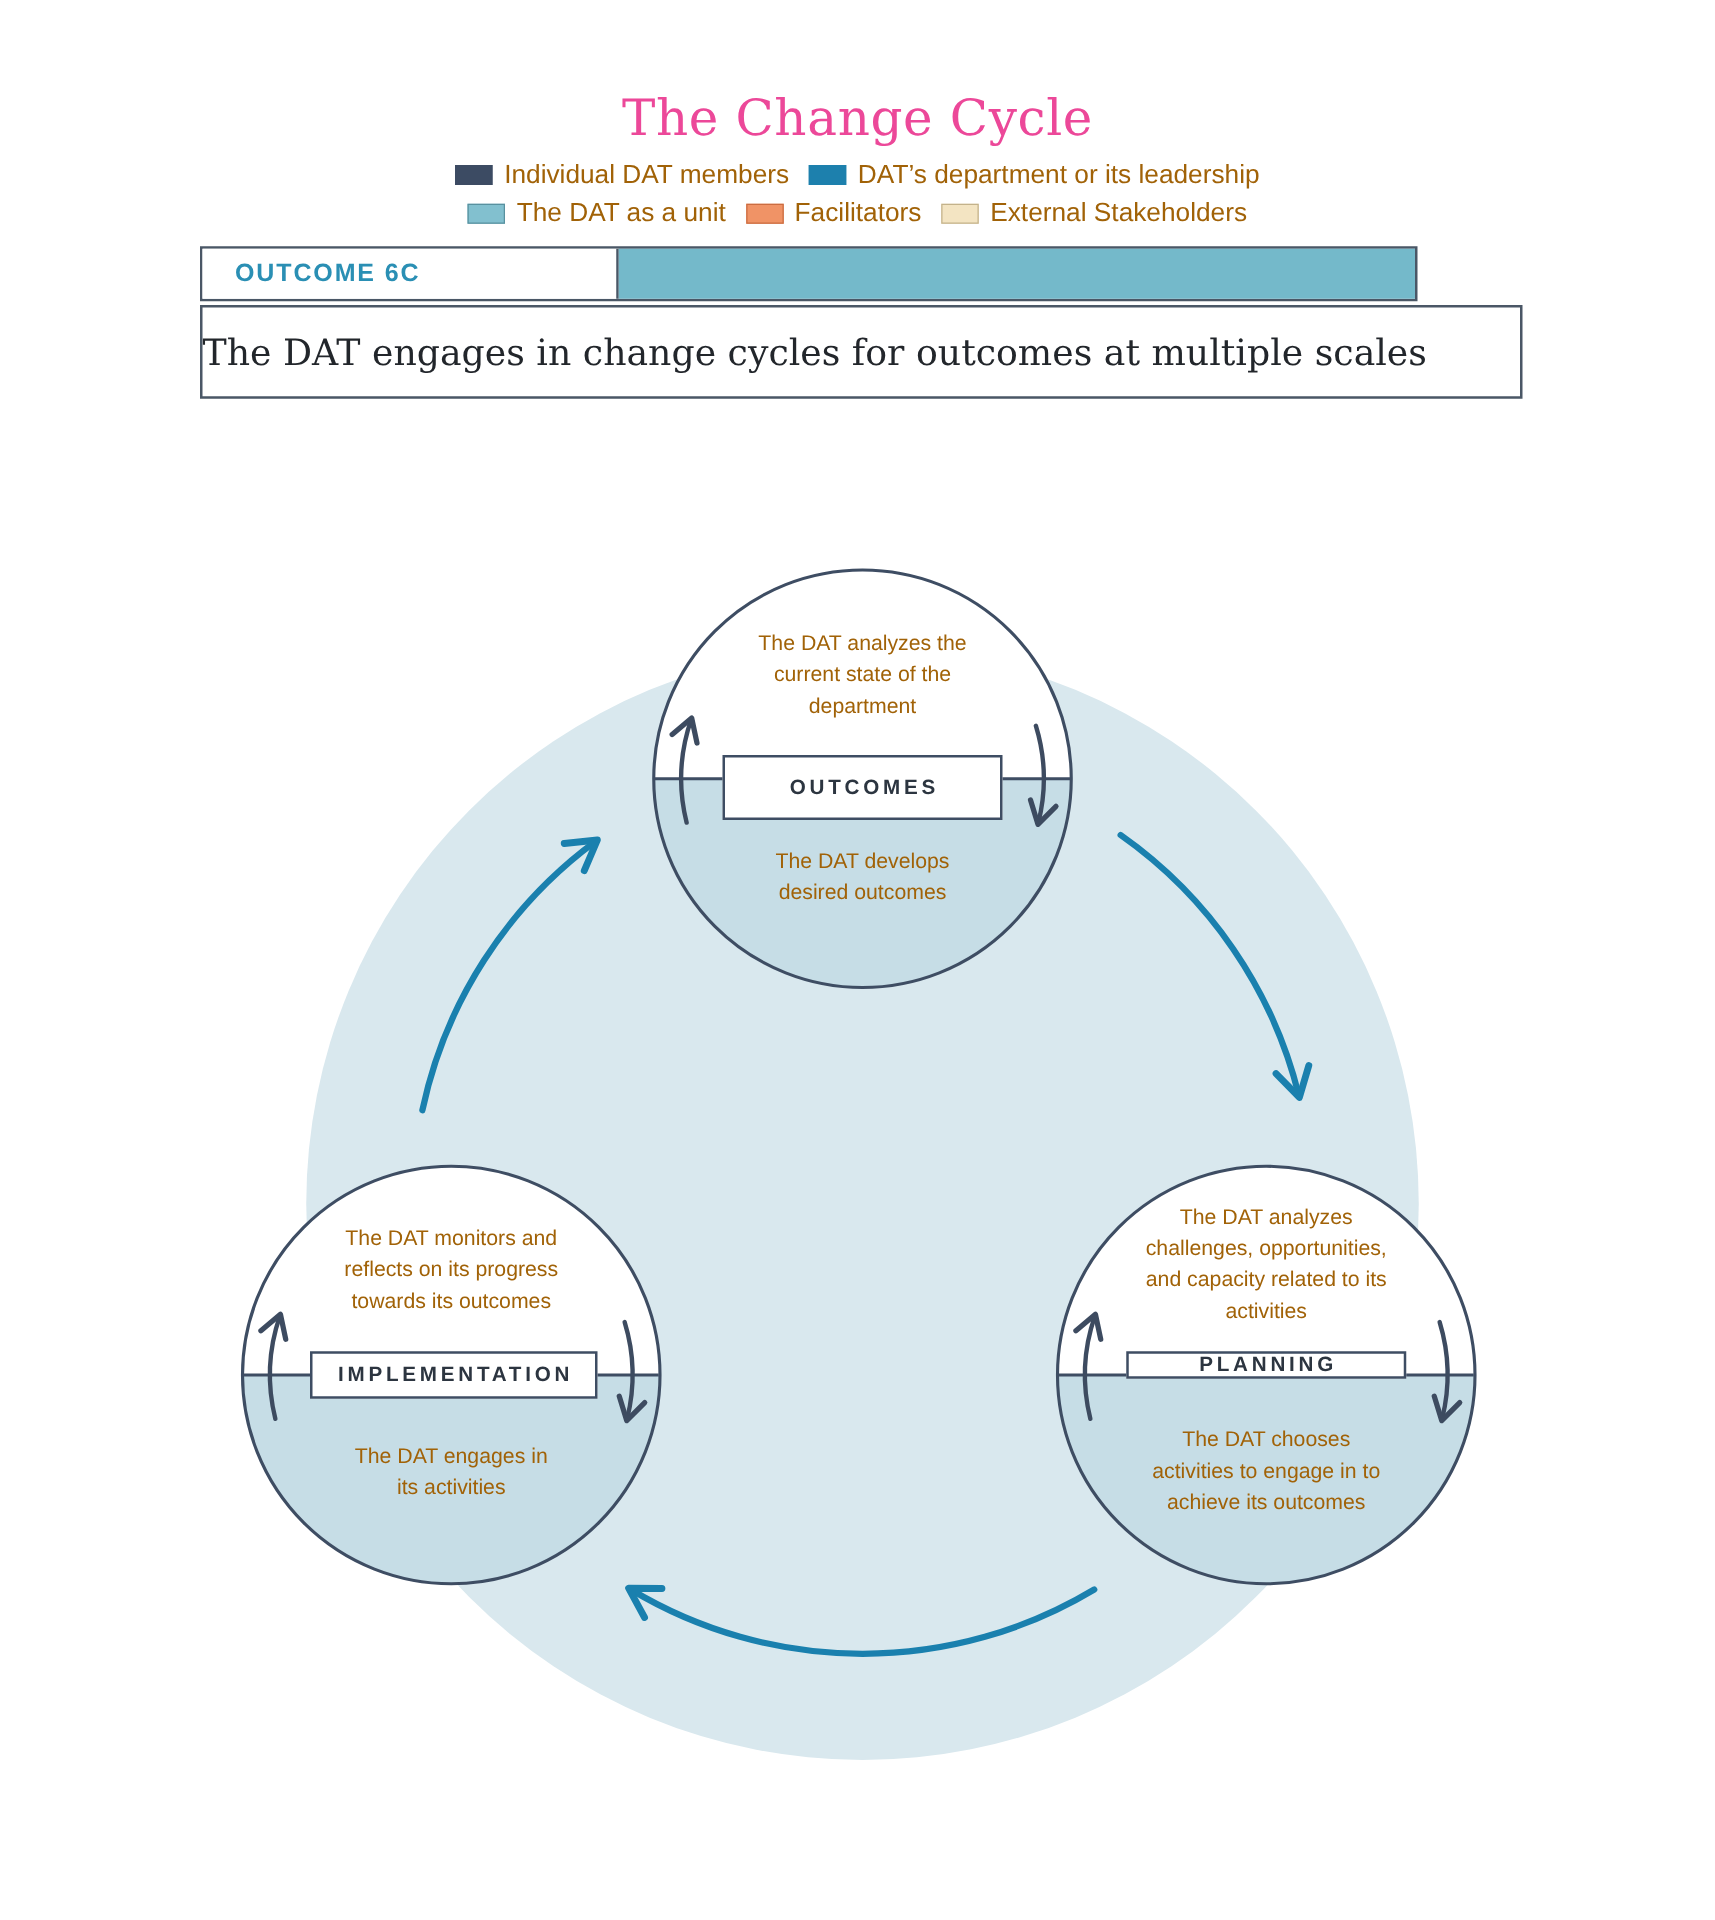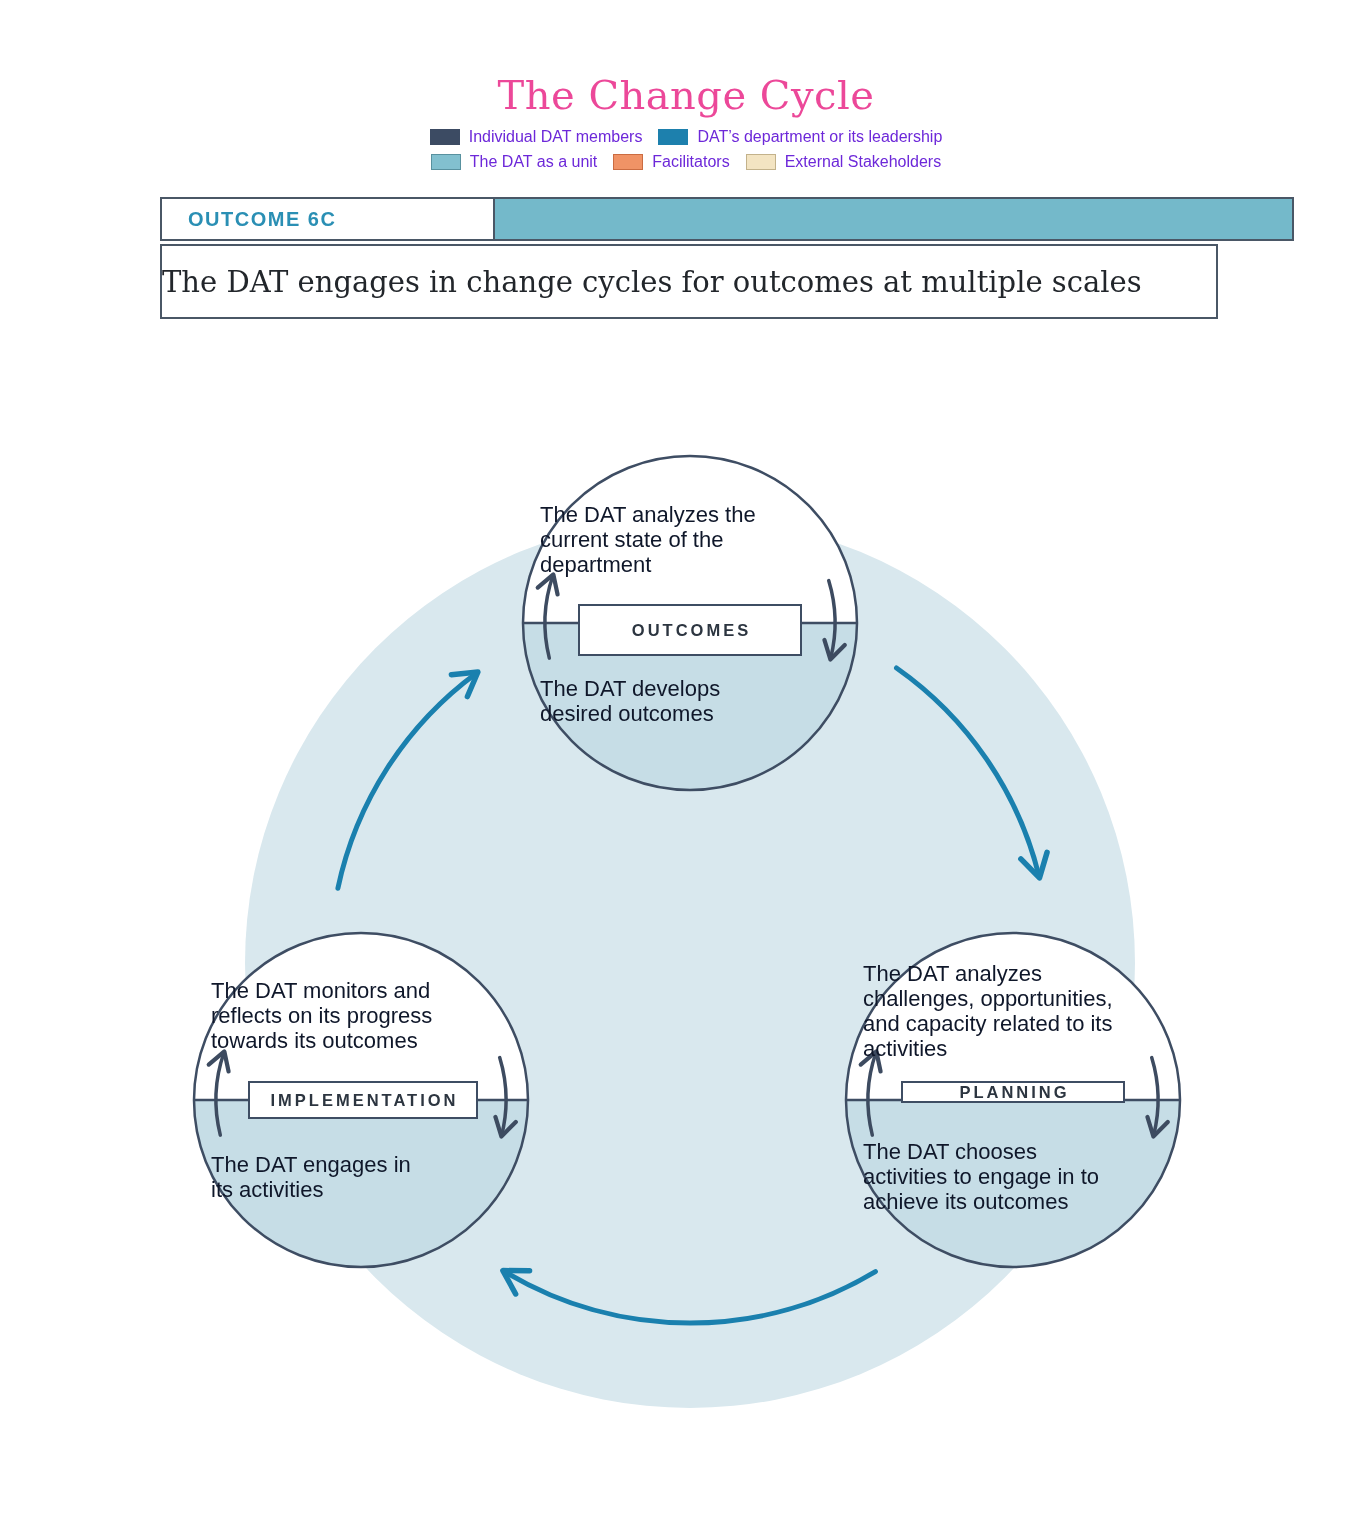--- a/index.html
+++ b/index.html
@@ -15,25 +15,25 @@
     font-size:40px; color:#ec4899; letter-spacing:0.5px;
   }
 
   
   .legend { position:absolute; top:128px; left:0; width:100%;
     display:flex; flex-direction:column; align-items:center; gap:7px; }
   .legend-row { display:flex; align-items:center; gap:16px; }
   .legend-item { display:flex; align-items:center; gap:9px; }
   .swatch { width:30px; height:16px; box-sizing:border-box;
     border:1.5px solid transparent; display:inline-block; }
-  .legend-label { font-size:16px; color:#6d28d9; }
+  .legend-label { font-size:21px; color:#a16207; }
 
   
   .outcome-header {
-    position:absolute; left:160px; top:197px; width:1134px; height:44px;
+    position:absolute; left:160px; top:197px; width:974px; height:44px;
     box-sizing:border-box; border:2px solid #4a5766; display:flex; background:#ffffff;text-align:center;
   }
   .outcome-label-area {
     width:333px; box-sizing:border-box; background:#ffffff;
     border-right:2px solid #4a5766; display:flex; align-items:center; padding-left:26px;
   }
   .outcome-code { font-weight:bold; font-size:20px; letter-spacing:1.5px; }
   .outcome-bar-fill { flex:1; }
 
   .outcome-subtitle {
@@ -54,22 +54,22 @@
     border:2px solid #3e4d63; display:flex; align-items:center; justify-content:center;
     font-weight:bold; font-size:16.5px; letter-spacing:3px; color:#2c3540;
     padding-left:3px; 
   }
   #label-outcomes       { left:578px; top:604px;  width:224px; height:52px; }
   #label-planning       { left:901px; top:1081px; width:224px; height:22px; }
   #label-implementation { left:248px; top:1081px; width:230px; height:38px; }
 
   
   .circle-text {
-    position:absolute; width:300px; white-space:pre-line;
-    font-size:22px; line-height:25px; color:#0f172a;
+    position:absolute; width:300px; text-align:center; white-space:pre-line;
+    font-size:17px; line-height:25px; color:#a16207;
   }
   #txt-outcomes-top        { left:540px; top:502px; }
   #txt-outcomes-bottom     { left:540px; top:676px; }
   #txt-planning-top        { left:863px; top:961px; }
   #txt-planning-bottom     { left:863px; top:1139px; }
   #txt-implementation-top  { left:211px; top:978px; }
   #txt-implementation-bottom { left:211px; top:1152px; }
 </style>
 </head>
 <body>

